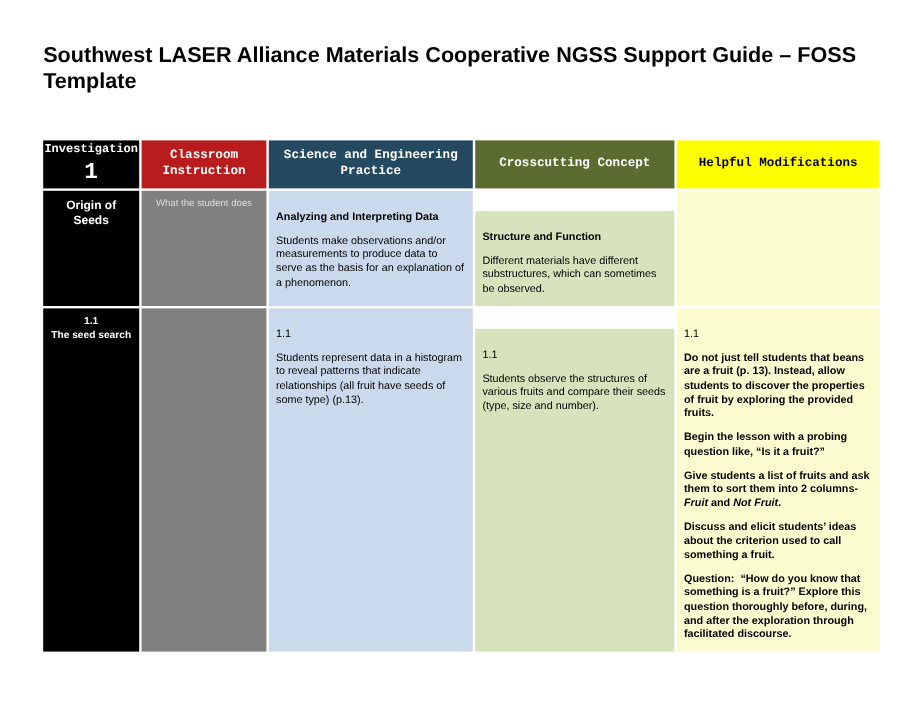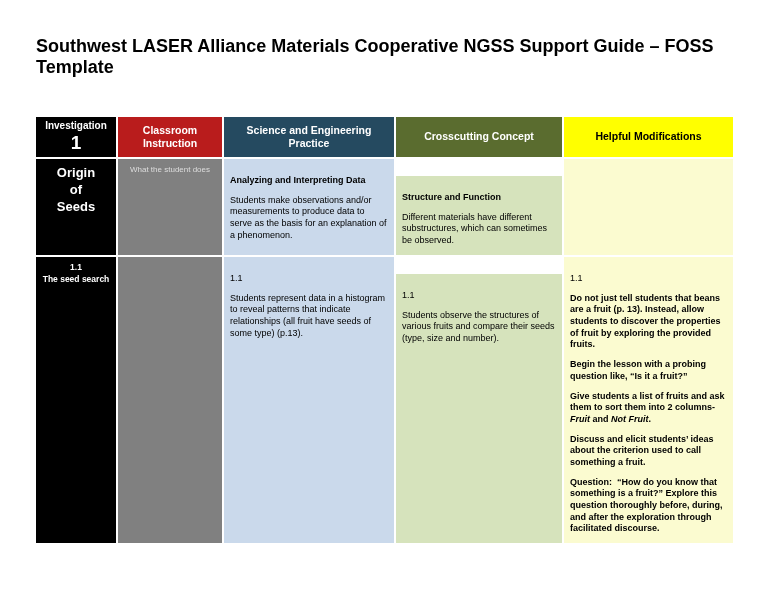--- a/index.html
+++ b/index.html
@@ -45,27 +45,27 @@
   .bg-gray         { background:#808080; color:#fff; }
   .bg-blue-dark    { background:#254A60; color:#fff; }
   .bg-blue         { background:#CAD9EB; color:#000; }
   .bg-green-dark   { background:#5A6C2F; color:#fff; }
   .bg-green        { background:#D6E3BC; color:#000;margin-top:17px; }
   .bg-yellow       { background:#FFFF00; color:#000; }
   .bg-yellow-light { background:#FBFBD0; color:#000; }
 
   .head-cell {
     display:flex; flex-direction:column; align-items:center; justify-content:center;
-    text-align:center; font-weight:700; font-size:10.5px; line-height:1.25; padding:14px 8px;
+    text-align:center; font-weight:700; font-size:10.5px; line-height:1.25; padding:14px 8px;font-family:Liberation Mono, monospace;
   }
   .inv-label  { font-size:10px; font-weight:700; }
   .inv-number { font-size:19px; font-weight:700; line-height:1.1; }
 
   .origin-cell {
-    font-size:13px; font-weight:700; text-align:center;
+    font-size:10px; font-weight:700; text-align:center;
     padding:6px 18px 0; line-height:1.3;
   }
   .student-note {
     font-size:8px; color:#DDDDDD; text-align:center;
     padding:6px 10px 16px; line-height:1.35;
   }
   .lesson-cell {
     font-size:8.5px; font-weight:700; text-align:center;
     padding:4px 3px 0; line-height:1.45;
   }

